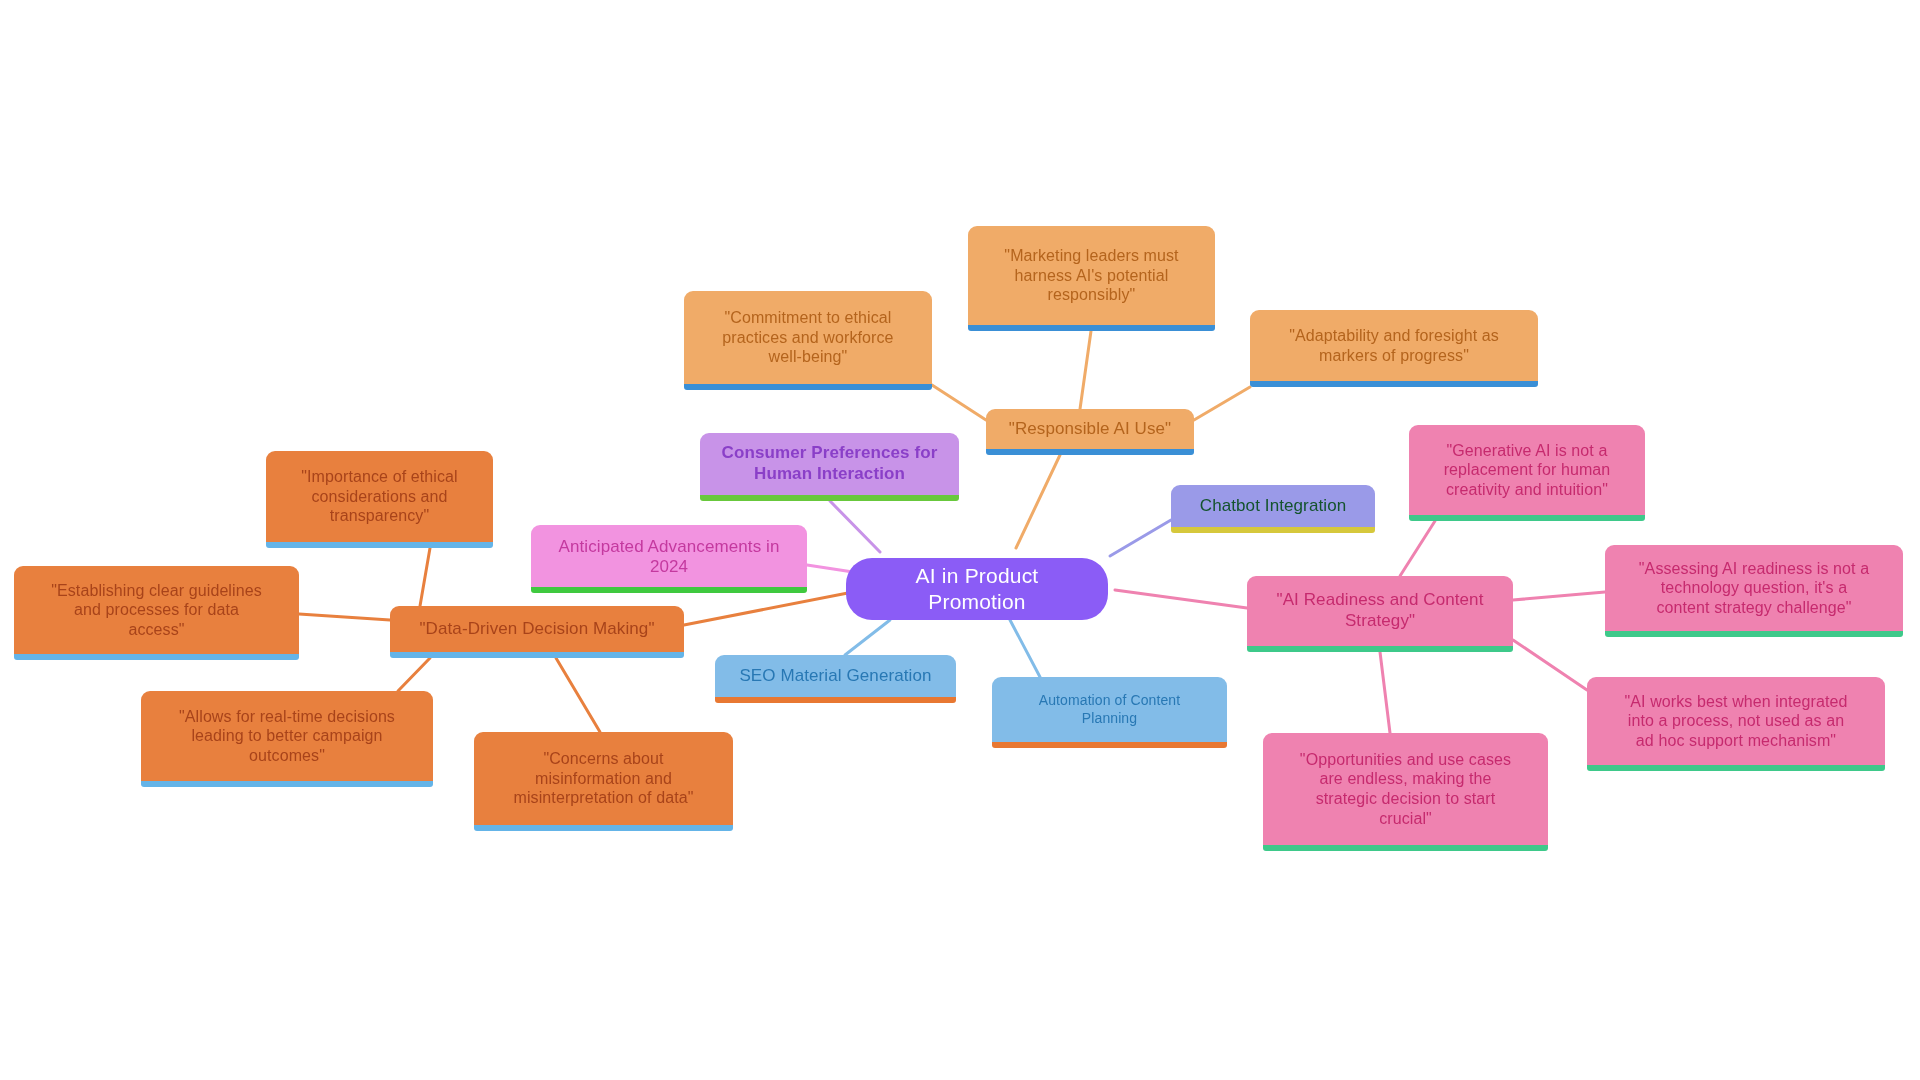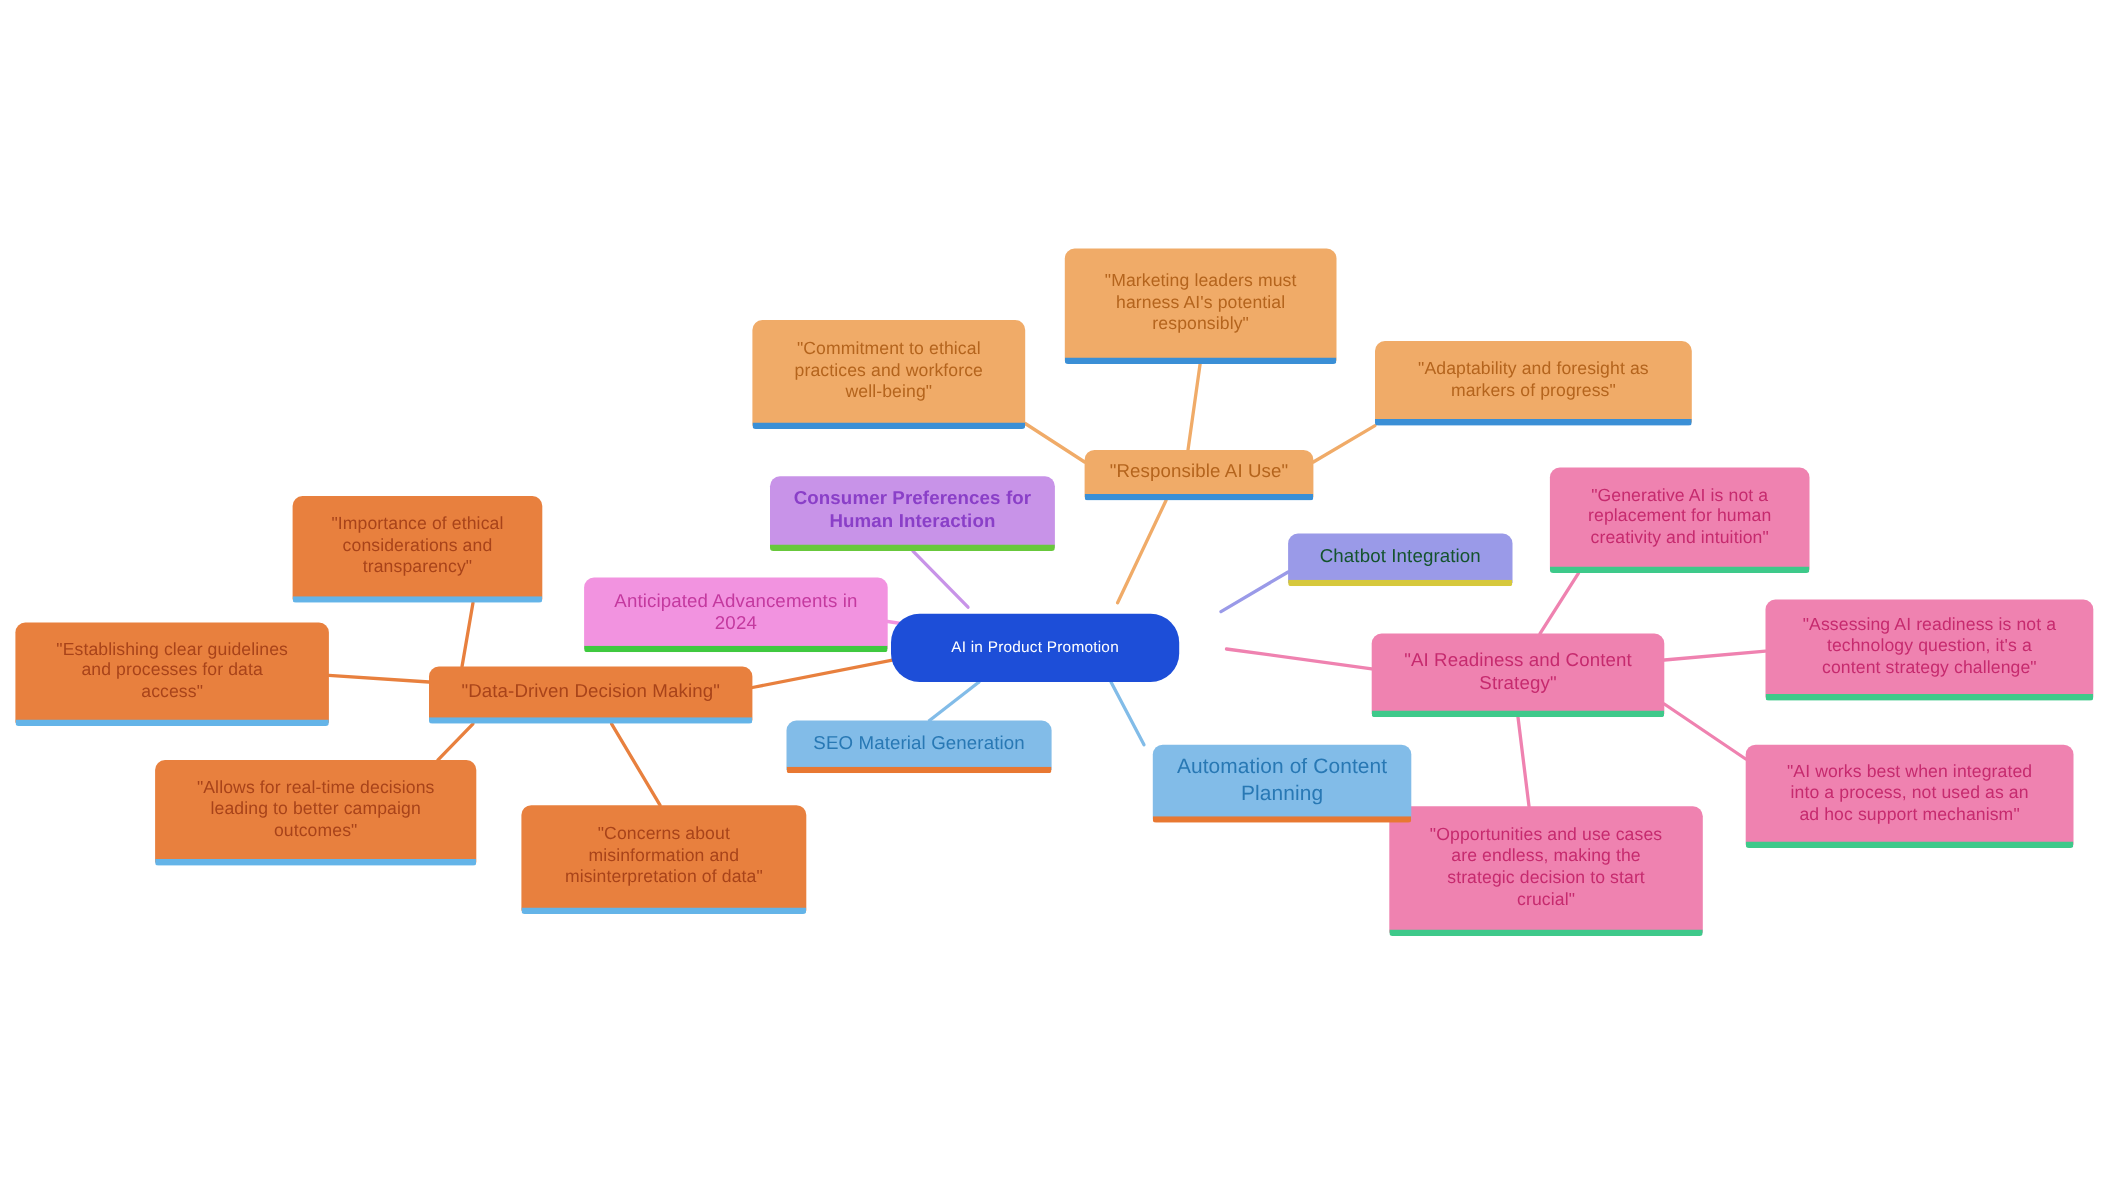--- a/index.html
+++ b/index.html
@@ -82,21 +82,21 @@
       <line x1="1513" y1="600" x2="1605" y2="592" stroke="#ef82b0" stroke-width="3" stroke-linecap="round"></line>
       <line x1="1380" y1="652" x2="1390" y2="733" stroke="#ef82b0" stroke-width="3" stroke-linecap="round"></line>
       <line x1="1513" y1="640" x2="1587" y2="690" stroke="#ef82b0" stroke-width="3" stroke-linecap="round"></line>
       <line x1="880" y1="552" x2="830" y2="501" stroke="#c893e8" stroke-width="3" stroke-linecap="round"></line>
       <line x1="853" y1="572" x2="807" y2="565" stroke="#f293e0" stroke-width="3" stroke-linecap="round"></line>
       <line x1="1110" y1="556" x2="1171" y2="520" stroke="#9a9ae8" stroke-width="3" stroke-linecap="round"></line>
       <line x1="890" y1="620" x2="845" y2="655" stroke="#82bce8" stroke-width="3" stroke-linecap="round"></line>
       <line x1="1010" y1="620" x2="1040" y2="677" stroke="#82bce8" stroke-width="3" stroke-linecap="round"></line>
     </svg>
   <div id="nodes">
-      <div class="node root" style="left: 810px; top: 558px; width: 262px; height: 62px; background: #1d4ed8; color: rgb(255, 255, 255); font-size: 14px;"><span>AI in Product Promotion</span></div>
+      <div class="node root" style="left: 846px; top: 558px; width: 262px; height: 62px; background: #8b5cf6; color: rgb(255, 255, 255); font-size: 21px;"><span>AI in Product Promotion</span></div>
       <div class="node leafbar" style="left: 986px; top: 409px; width: 208px; height: 46px; background: rgb(240, 171, 104); color: rgb(180, 100, 29); font-size: 17px; border-bottom-color: rgb(58, 143, 214);"><span>"Responsible AI Use"</span></div>
       <div class="node leafbar" style="left: 968px; top: 226px; width: 247px; height: 105px; background: rgb(240, 171, 104); color: rgb(180, 100, 29); font-size: 16px; border-bottom-color: rgb(58, 143, 214);"><span>"Marketing leaders must
 harness AI's potential
 responsibly"</span></div>
       <div class="node leafbar" style="left: 684px; top: 291px; width: 248px; height: 99px; background: rgb(240, 171, 104); color: rgb(180, 100, 29); font-size: 16px; border-bottom-color: rgb(58, 143, 214);"><span>"Commitment to ethical
 practices and workforce
 well-being"</span></div>
       <div class="node leafbar" style="left: 1250px; top: 310px; width: 288px; height: 77px; background: rgb(240, 171, 104); color: rgb(180, 100, 29); font-size: 16px; border-bottom-color: rgb(58, 143, 214);"><span>"Adaptability and foresight as
 markers of progress"</span></div>
       <div class="node leafbar" style="left: 390px; top: 606px; width: 294px; height: 52px; background: rgb(232, 128, 62); color: rgb(168, 67, 26); font-size: 17px; border-bottom-color: rgb(100, 180, 232);"><span>"Data-Driven Decision Making"</span></div>
@@ -126,16 +126,16 @@
 crucial"</span></div>
       <div class="node leafbar" style="left: 1587px; top: 677px; width: 298px; height: 94px; background: rgb(239, 130, 176); color: rgb(198, 42, 110); font-size: 16px; border-bottom-color: rgb(62, 201, 138);"><span>"AI works best when integrated
 into a process, not used as an
 ad hoc support mechanism"</span></div>
       <div class="node leafbar" style="left: 700px; top: 433px; width: 259px; height: 68px; background: rgb(200, 147, 232); color: rgb(138, 63, 200); font-size: 17px; border-bottom-color: rgb(104, 200, 60); font-weight: bold;"><span>Consumer Preferences for
 Human Interaction</span></div>
       <div class="node leafbar" style="left: 531px; top: 525px; width: 276px; height: 68px; background: rgb(242, 147, 224); color: rgb(196, 57, 159); font-size: 17px; border-bottom-color: rgb(63, 201, 63); align-items: flex-end;"><span>Anticipated Advancements in
 2024</span></div>
       <div class="node leafbar" style="left: 1171px; top: 485px; width: 204px; height: 48px; background: rgb(154, 154, 232); color: #14532d; font-size: 17px; border-bottom-color: rgb(214, 200, 60);"><span>Chatbot Integration</span></div>
       <div class="node leafbar" style="left: 715px; top: 655px; width: 241px; height: 48px; background: rgb(130, 188, 232); color: rgb(40, 120, 180); font-size: 17px; border-bottom-color: rgb(232, 120, 50);"><span>SEO Material Generation</span></div>
-      <div class="node leafbar" style="left: 1048px; top: 677px; width: 235px; height: 71px; background: rgb(130, 188, 232); color: rgb(40, 120, 180); font-size: 19px; border-bottom-color: rgb(232, 120, 50);"><span>Automation of Content
+      <div class="node leafbar" style="left: 992px; top: 677px; width: 235px; height: 71px; background: rgb(130, 188, 232); color: rgb(40, 120, 180); font-size: 14px; border-bottom-color: rgb(232, 120, 50);"><span>Automation of Content
 Planning</span></div>
     </div>
 </div>
 
 </body></html>

